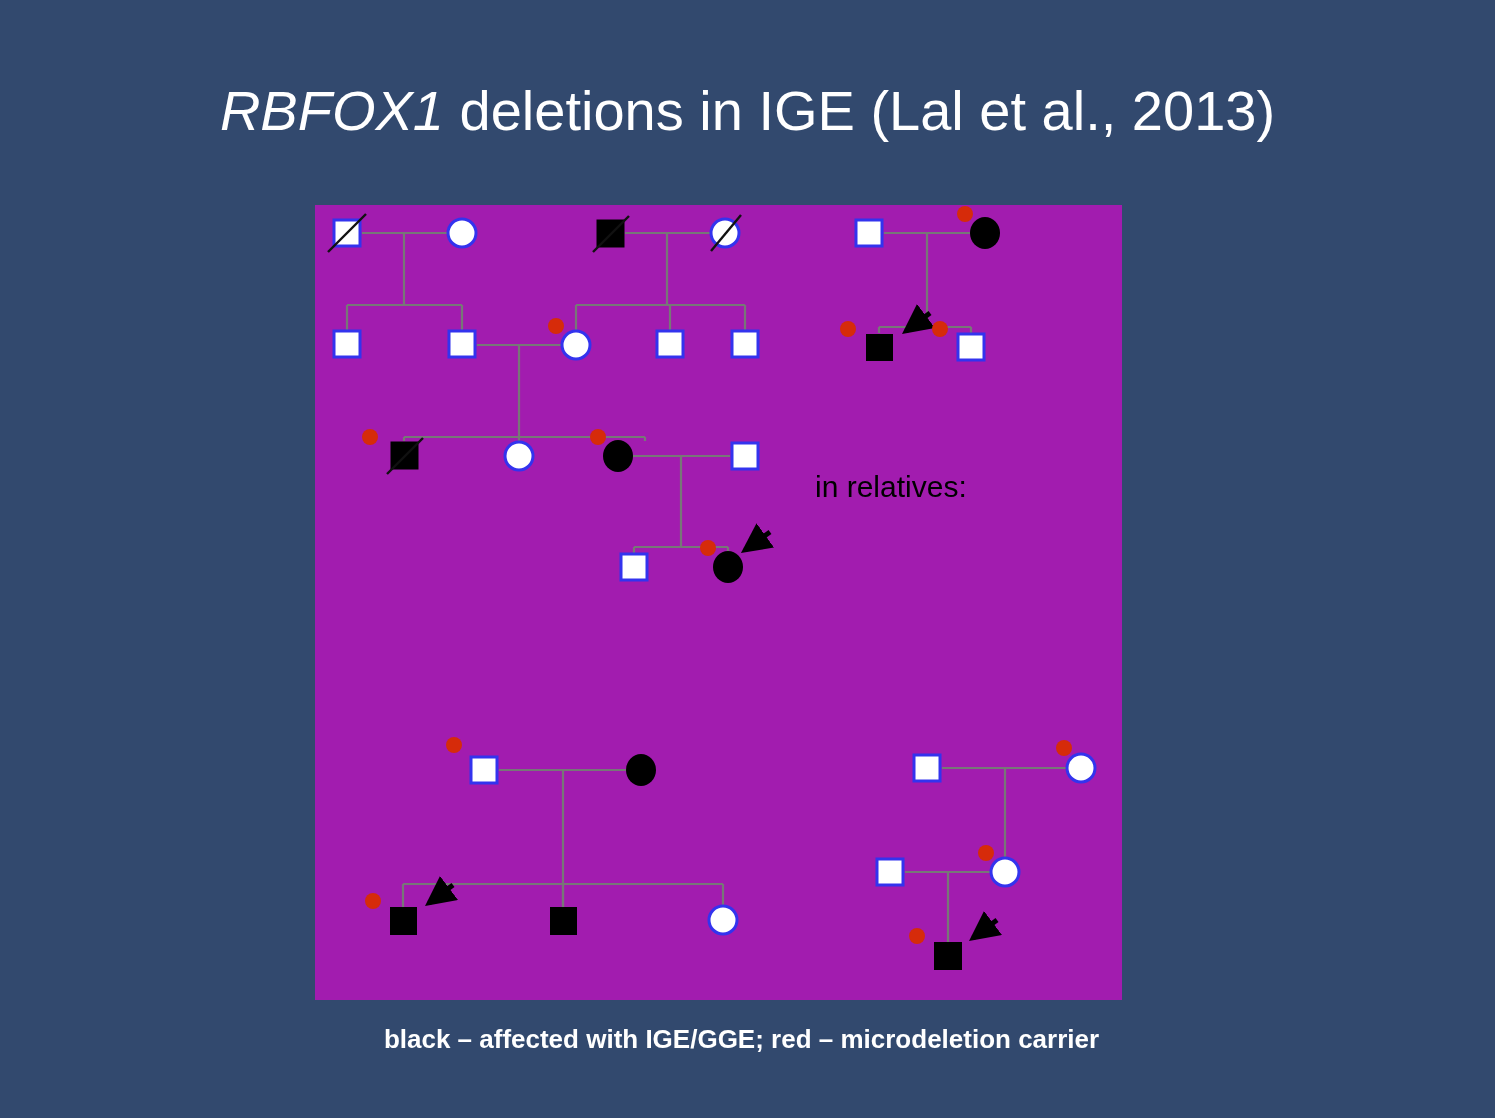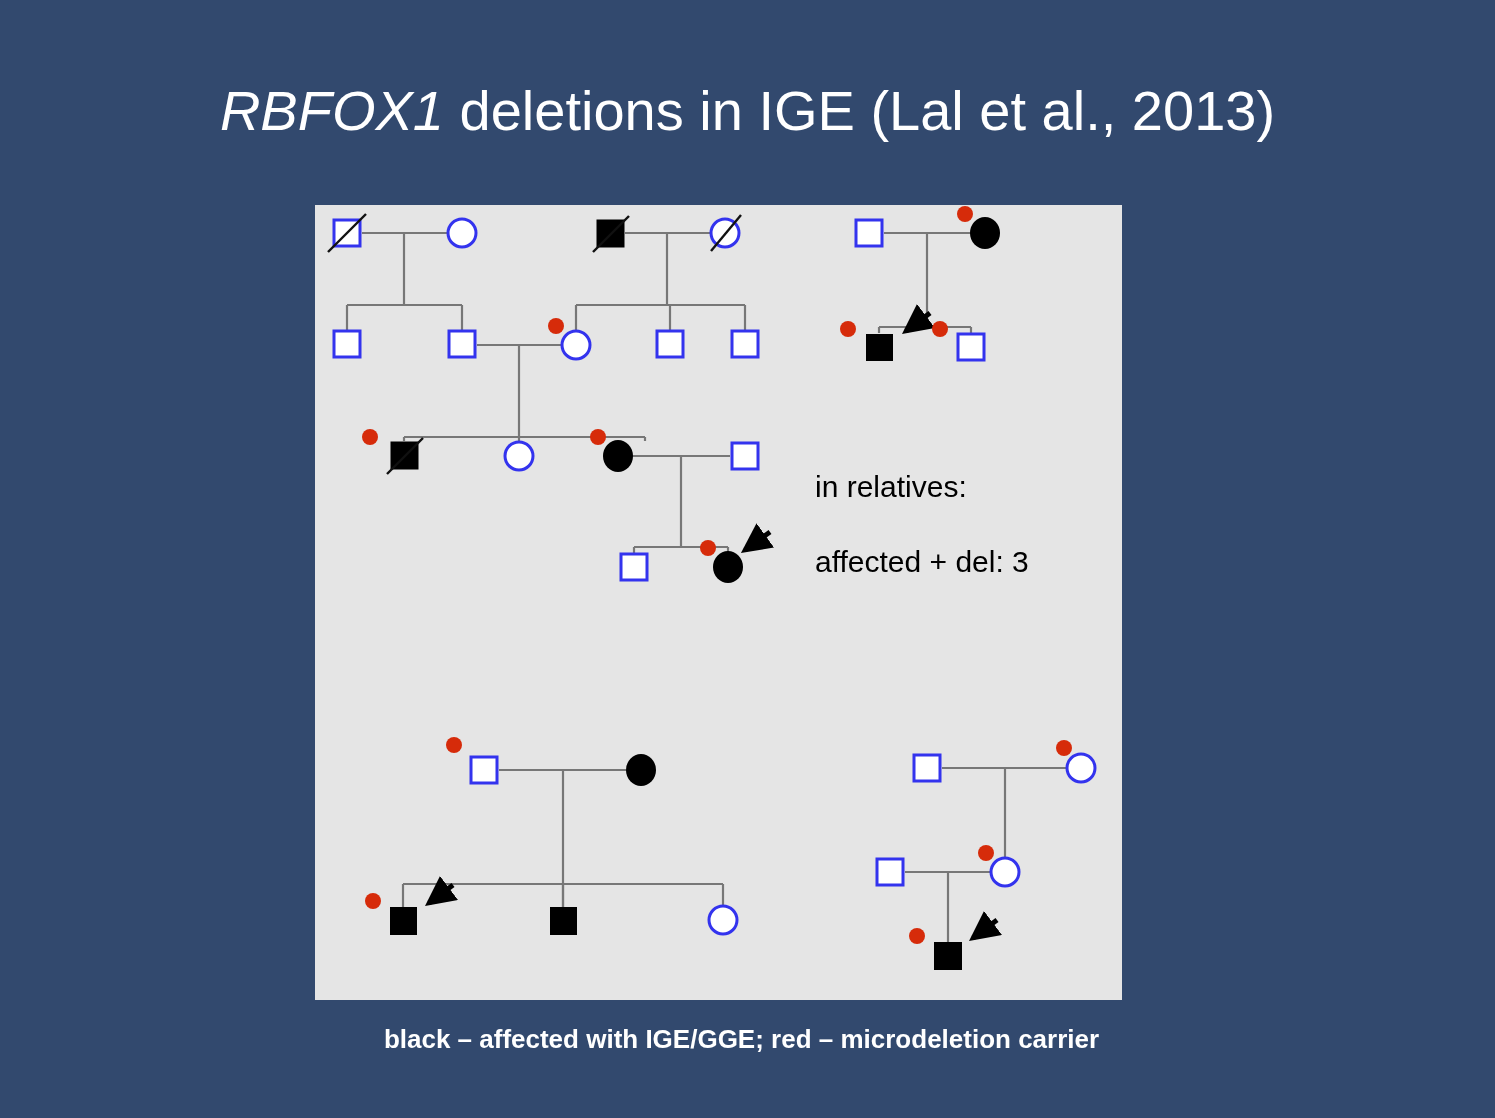--- a/index.html
+++ b/index.html
@@ -35,21 +35,21 @@
   }
   #slide-title .ital {
     font-style: italic;
   }
   #figure-panel {
     position: absolute;
     left: 315px;
     top: 205px;
     width: 807px;
     height: 795px;
-    background: #e5e5e5;
+    background: #a21caf;
   }
   #figure-svg {
     position: absolute;
     left: 0;
     top: 0;
   }
   #stats-block {
     position: absolute;
     left: 500px;
     top: 262px;
@@ -258,20 +258,19 @@
       <g>
         <rect x="619" y="737" width="28" height="28" fill="#000000"></rect>
         <circle cx="602" cy="731" r="8" fill="#D62B0A"></circle>
         <line x1="682" y1="715" x2="658" y2="733" stroke="#000000" stroke-width="5" marker-end="url(#arrowhead)"></line>
       </g>
     </svg>
 
     <div id="stats-block">
       <span class="legend-line">in relatives:</span>
       <span class="gap"></span>
-      <span class="legend-line">affected + del: 3</span>
     </div>
 
   </div>
 
   <div id="caption">black – affected with IGE/GGE; red – microdeletion carrier</div>
 
 </div>
 
 </body></html>

